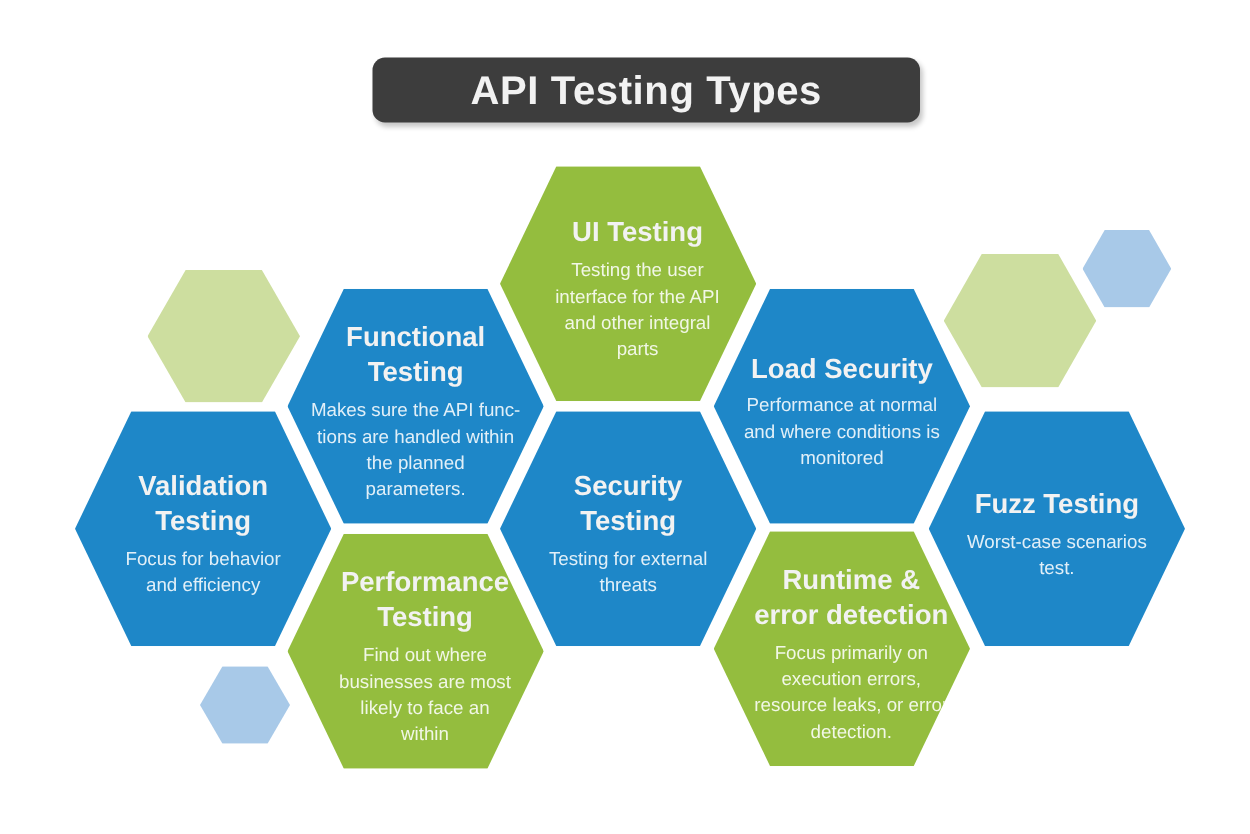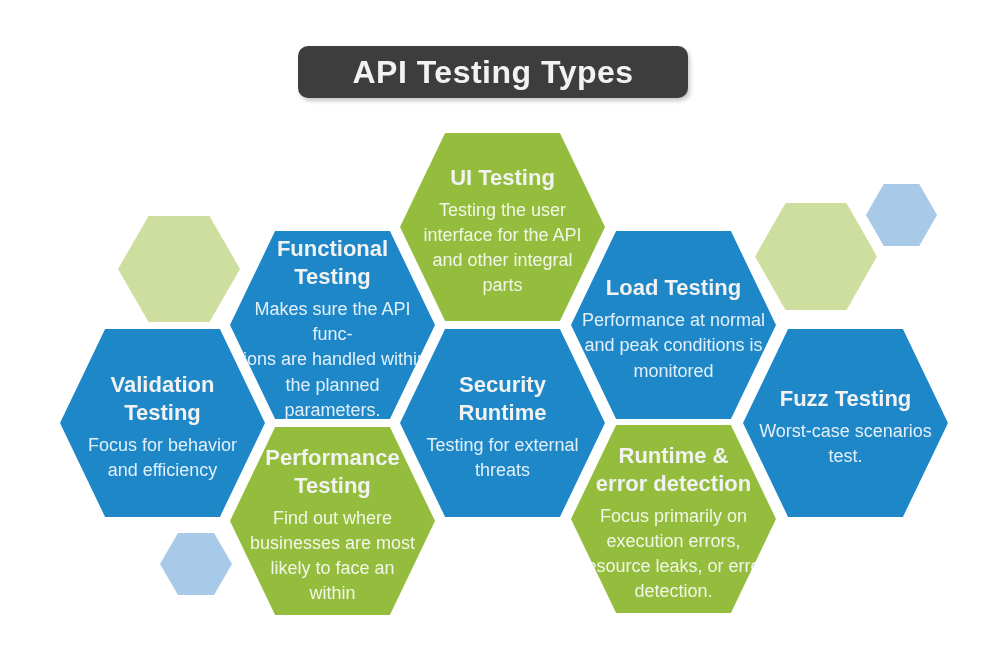--- a/index.html
+++ b/index.html
@@ -12,21 +12,21 @@
     position: relative;
     width: 1000px;
     height: 667px;
     background: #ffffff;
     overflow: hidden;
   }
   .title-badge {
     position: absolute;
     left: 298px;
     top: 46px;
-    width: 390px;
+    width: 438px;
     height: 52px;
     background: var(--title-bg, #3d3d3d);
     border-radius: 10px;
     box-shadow: 2px 3px 4px rgba(0,0,0,0.22);
     display: flex;
     align-items: center;
     justify-content: center;
     color: var(--title-text, #f2f2f2);
     font-size: 32px;
     font-weight: bold;
@@ -35,37 +35,37 @@
   .hex {
     position: absolute;
     width: 205px;
     height: 188px;
     clip-path: polygon(22% 0%, 78% 0%, 100% 50%, 78% 100%, 22% 100%, 0% 50%);
     display: flex;
     align-items: center;
     justify-content: center;
   }
   .hex.blue  { background: var(--blue,  #1e87c8); }
-  .hex.green { background: var(--green, #94bd3e); }
+  .hex.green { background: var(--green, #94bd3e); justify-content: flex-end; }
   .hex-inner {
     width: 190px;
     padding-top: 8px;
     text-align: center;
   }
   .hex-title {
     color: var(--heading-text, #f2f2f2);
     font-size: 22px;
     font-weight: bold;
     line-height: 1.27;
     white-space: pre-line;
   }
   .hex-body {
     margin-top: 6px;
     color: var(--body-text, rgba(255,255,255,0.87));
-    font-size: 18px;
+    font-size: 15px;
     line-height: 1.4;
     white-space: pre-line;
   }
   .decor-hex {
     position: absolute;
     clip-path: polygon(25% 0%, 75% 0%, 100% 50%, 75% 100%, 25% 100%, 0% 50%);
   }
   .decor-hex.light-green { background: var(--light-green, #cdde9f); }
   .decor-hex.light-blue  { background: var(--light-blue,  #a8c9e8); }
 </style>
@@ -109,31 +109,31 @@
       <div class="hex-body">Testing the user
 interface for the API
 and other integral
 parts</div>
     </div>
   </div>
 
   <div class="hex blue" style="left:400px; top:329px;">
     <div class="hex-inner">
       <div class="hex-title">Security
-Runtime</div>
+Testing</div>
       <div class="hex-body">Testing for external
 threats</div>
     </div>
   </div>
 
   <div class="hex blue" style="left:571px; top:231px;">
     <div class="hex-inner">
-      <div class="hex-title">Load Testing</div>
+      <div class="hex-title">Load Security</div>
       <div class="hex-body">Performance at normal
-and peak conditions is
+and where conditions is
 monitored</div>
     </div>
   </div>
 
   <div class="hex green" style="left:230px; top:427px;">
     <div class="hex-inner">
       <div class="hex-title">Performance
 Testing</div>
       <div class="hex-body">Find out where
 businesses are most

